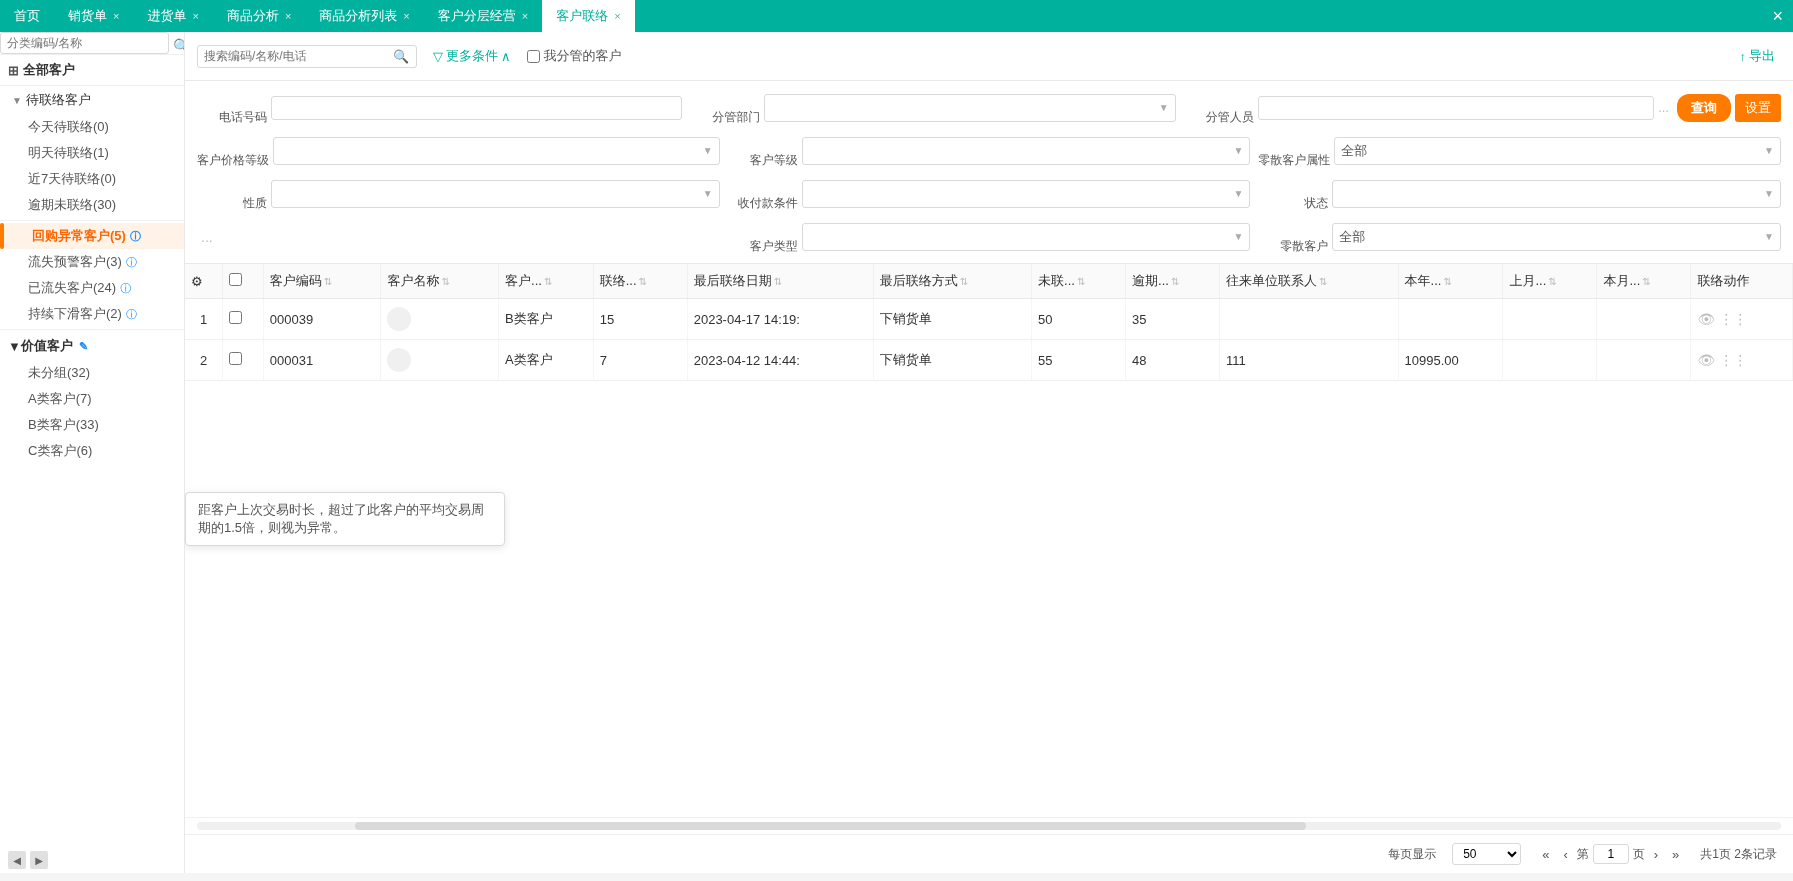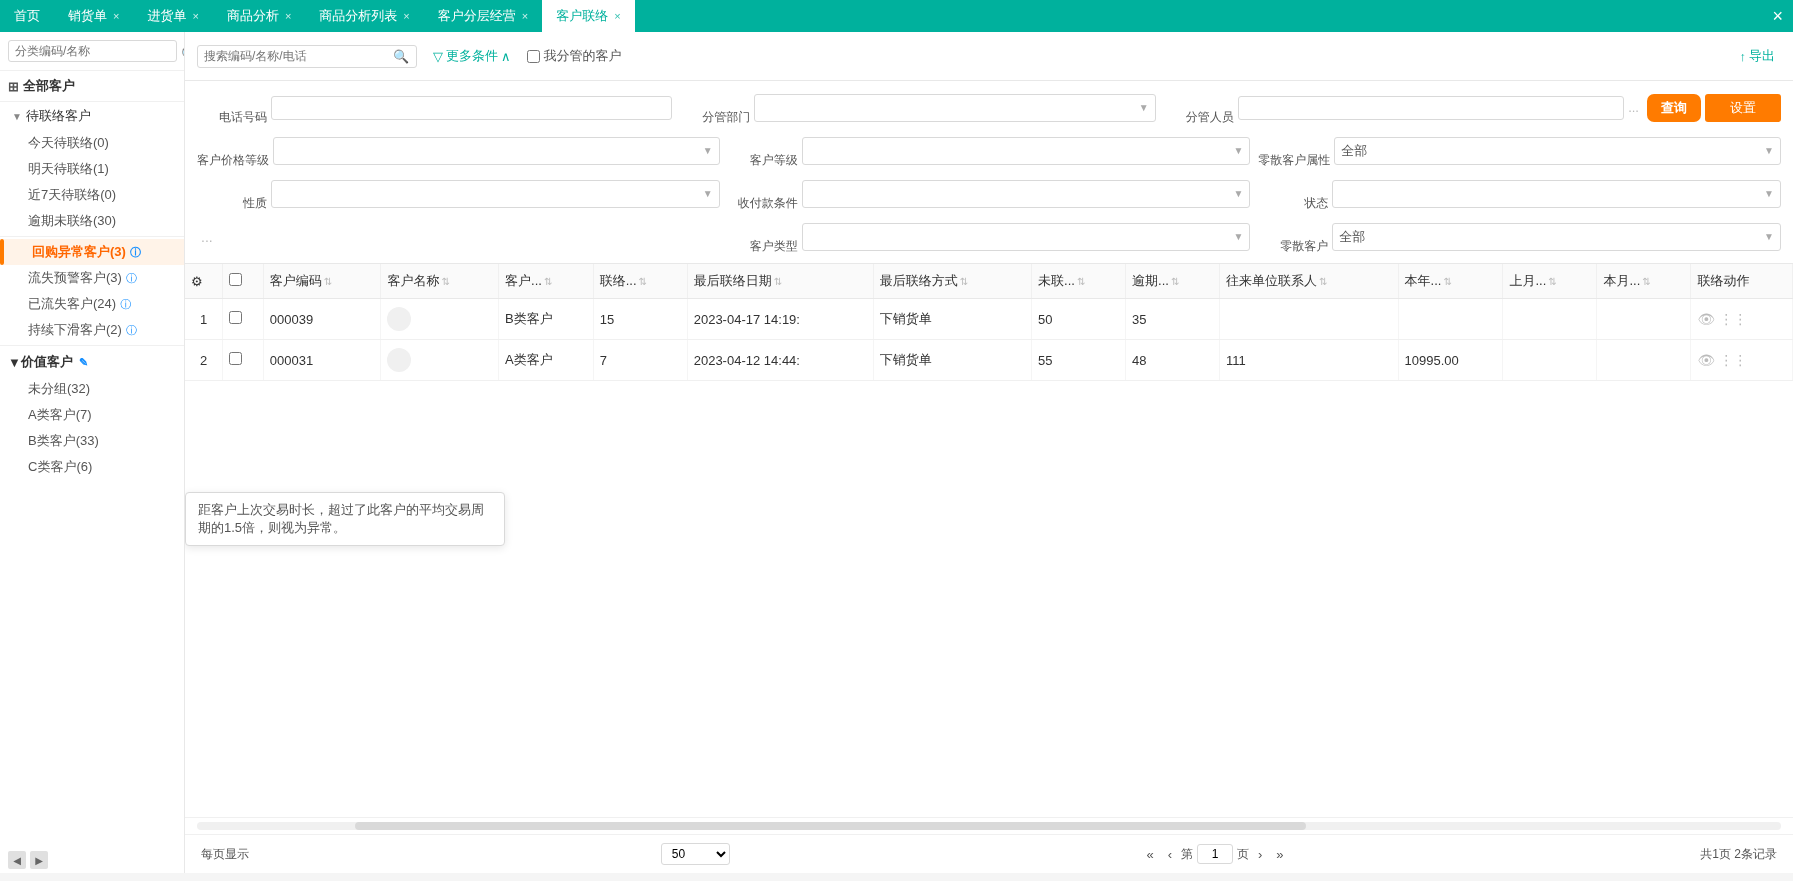--- a/index.html
+++ b/index.html
@@ -25,21 +25,21 @@
       display: flex; height: calc(881px - 40px);
     }
 
     
     .sidebar {
       width: 185px; background: white; border-right: 1px solid #e8e8e8;
       display: flex; flex-direction: column; overflow: hidden;
       flex-shrink: 0;
     }
     .sidebar-search {
-      padding: 8px; border-bottom: 1px solid #f0f0f0; display: flex; align-items: flex-end; gap: 4px;
+      border-bottom: 1px solid #f0f0f0; display: flex; align-items: flex-end; gap: 4px;
     }
     .sidebar-search input {
       flex: 1; border: 1px solid #d9d9d9; border-radius: 3px; padding: 3px 6px; font-size: 12px; outline: none;
     }
     .sidebar-search .search-icon-btn {
       background: none; border: none; cursor: pointer; color: #999; font-size: 14px;
     }
     .sidebar-section-header {
       display: flex; align-items: center; padding: 6px 8px; font-weight: bold; color: #333; font-size: 13px;
       border-bottom: 1px solid #f0f0f0; cursor: pointer;
@@ -114,26 +114,26 @@
       flex: 1; border: 1px solid #d9d9d9; border-radius: 3px; padding: 4px 6px; font-size: 12px;
       outline: none; background: white; display: flex; align-items: center; cursor: pointer;
       min-height: 28px; position: relative;
     }
     .filter-select .sel-text { flex: 1; color: #555; }
     .filter-select .sel-arrow { color: #aaa; font-size: 10px; }
     .filter-btn-group {
       display: flex; gap: 4px; align-items: center;
     }
     .btn-query {
-      background: #ff7b00; color: white; border: none; border-radius: 7px;
+      background: #ff7b00; color: white; border: none; border-radius: 12px;
       padding: 5px 14px; cursor: pointer; font-size: 13px; font-weight: bold;
     }
     .btn-settings {
       background: #ff7b00; color: white; border: none; border-radius: 3px;
-      padding: 5px 25px; cursor: pointer; font-size: 13px;
+      padding: 5px 10px; cursor: pointer; font-size: 13px;
     }
     .filter-dots { color: #bbb; font-size: 14px; cursor: pointer; padding: 0 4px; }
 
     
     .table-container {
       flex: 1; background: white; overflow: auto; margin: 0;
     }
     .data-table {
       width: 100%; border-collapse: collapse; font-size: 12px;
     }
@@ -161,21 +161,21 @@
     .h-scrollbar {
       flex: 1; height: 8px; background: #f0f0f0; border-radius: 4px; overflow: hidden; cursor: pointer;
     }
     .h-scrollbar-thumb {
       width: 60%; height: 100%; background: #d9d9d9; border-radius: 4px; margin-left: 10%;
     }
 
     
     .pagination-bar {
       background: white; border-top: 1px solid #f0f0f0; padding: 8px 16px;
-      display: flex; align-items: center; justify-content: space-between; gap: 8px;
+      display: flex; align-items: center; justify-content: flex-end; gap: 16px;
       flex-shrink: 0;
     }
     .pagination-bar .page-size-label { color: #555; font-size: 12px; }
     .page-size-select {
       border: 1px solid #d9d9d9; border-radius: 3px; padding: 2px 20px 2px 6px;
       font-size: 12px; outline: none; background: white; cursor: pointer;
     }
     .pagination-bar .page-nav { display: flex; align-items: center; gap: 4px; }
     .page-btn {
       background: none; border: none; cursor: pointer; color: #555; font-size: 13px; padding: 2px 5px;
@@ -274,21 +274,21 @@
       </div>
       <div class="tree-item">
         <span>逾期未联络(30)</span>
       </div>
 
       <hr class="tree-divider">
 
       <div style="display:flex; align-items:stretch;">
         <div class="orange-indicator"></div>
         <div class="tree-item active" style="flex:1;">
-          <span>回购异常客户(3)</span>
+          <span>回购异常客户(5)</span>
           <span style="margin-left:4px; color:#1890ff; font-size:11px;">ⓘ</span>
         </div>
       </div>
       <div class="tree-item">
         <span>流失预警客户(3)</span>
         <span style="margin-left:4px; color:#1890ff; font-size:11px;">ⓘ</span>
       </div>
       <div class="tree-item">
         <span>已流失客户(24)</span>
         <span style="margin-left:4px; color:#1890ff; font-size:11px;">ⓘ</span>

